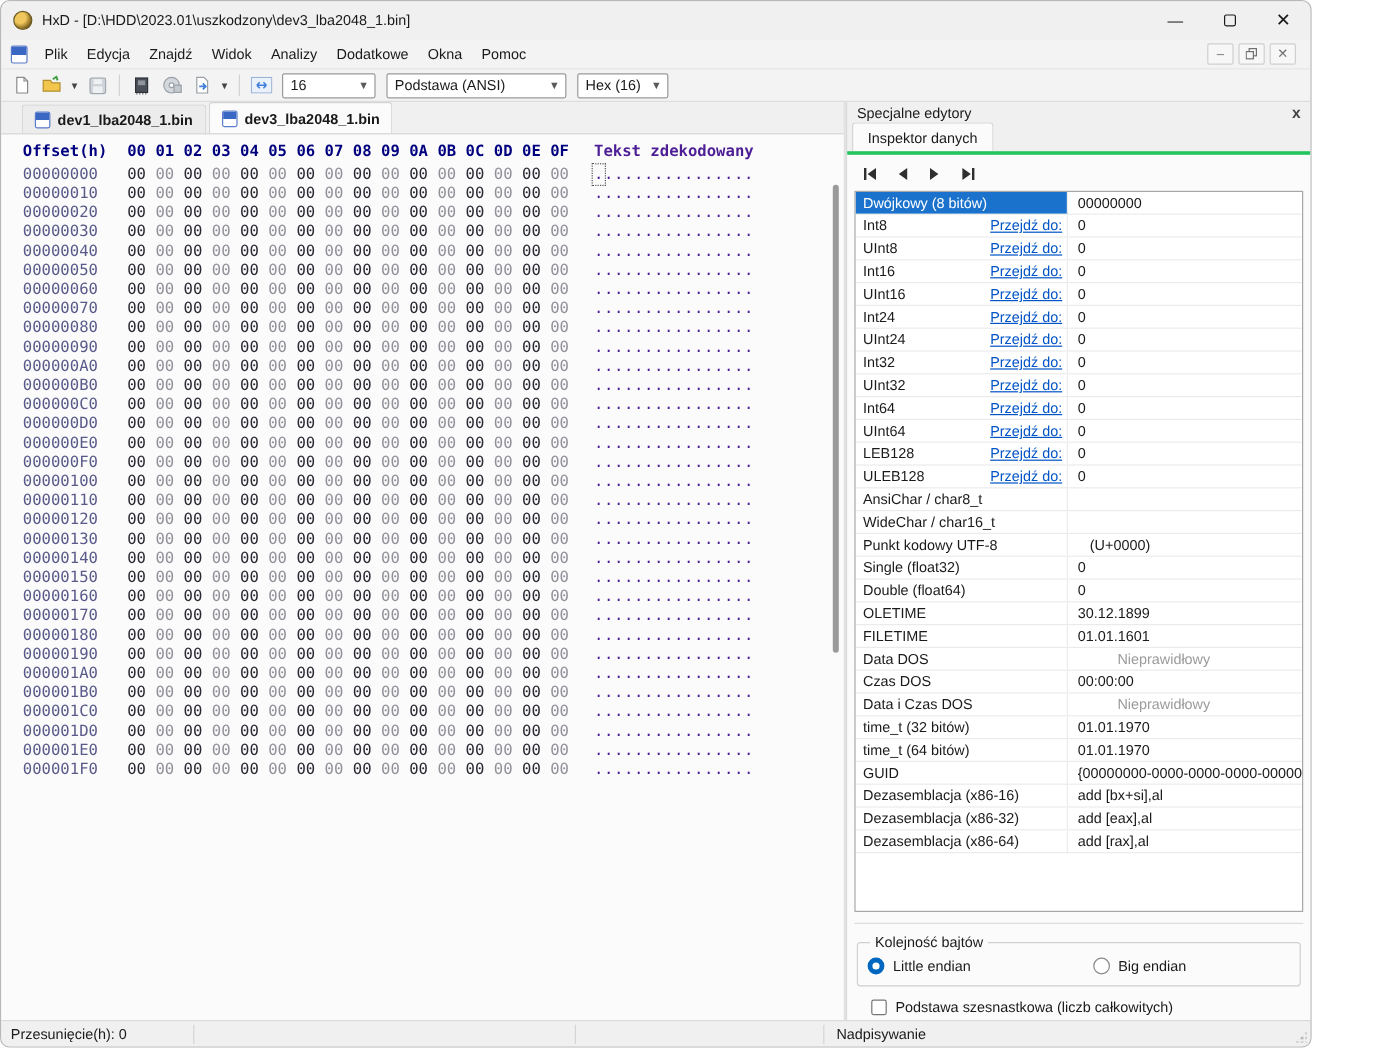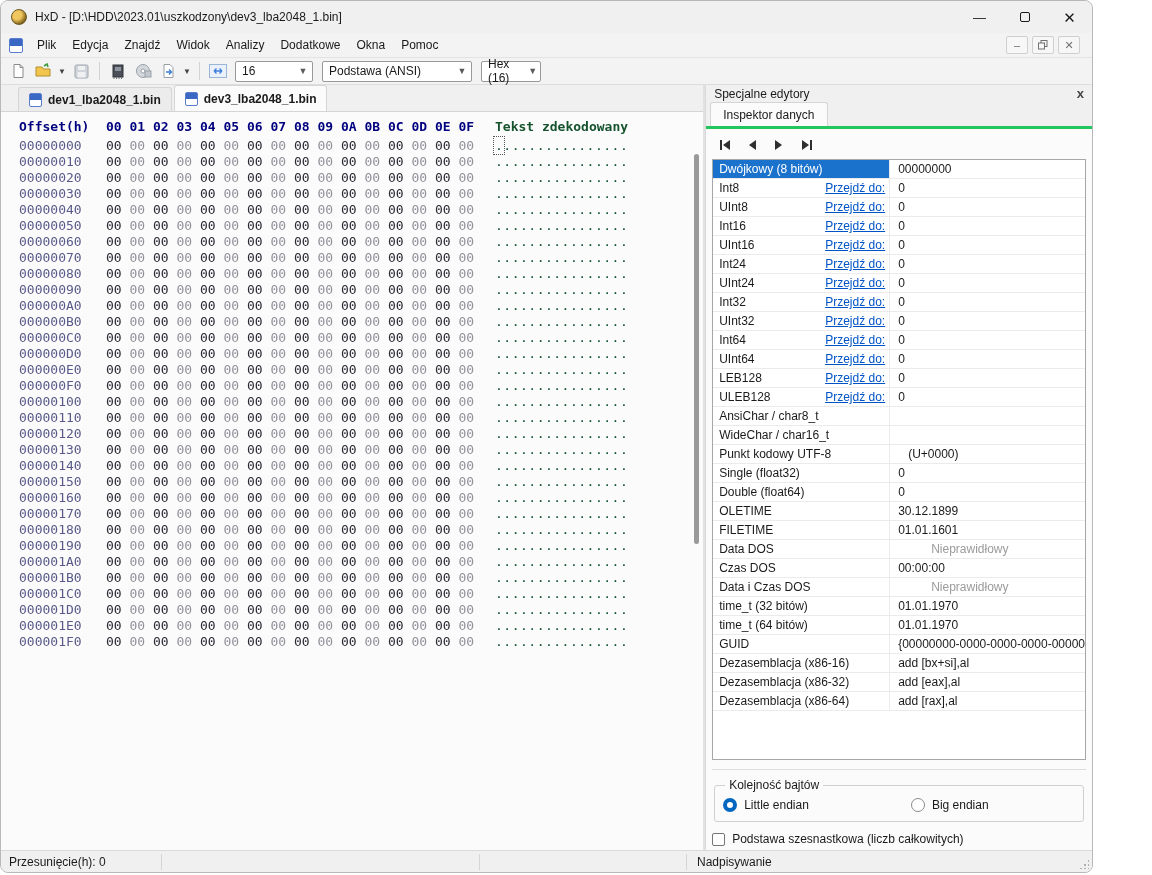--- a/index.html
+++ b/index.html
@@ -24,42 +24,42 @@
 
   
   .toolbar { height:27px; display:flex; align-items:center; background:#f3f3f3; border-bottom:1px solid #dddddd; padding:0 6px; gap:3px; }
   .tbtn { width:22px; height:22px; display:flex; align-items:center; justify-content:center; }
   .tsep { width:1px; height:18px; background:#d3d3d3; margin:0 4px; }
   .caret { font-size:8px; color:#444; width:10px; text-align:center; }
   .combo { height:21px; background:#ffffff; border:1px solid #999999; border-radius:2px; display:flex; align-items:center; padding-left:6px; margin:0 3px; font-size:12px; }
   .combo .chev { margin-left:auto; width:18px; text-align:center; color:#5a5a5a; font-size:9px; }
   .combo-bpr { width:78px; }
   .combo-enc { width:150px; }
-  .combo-base { width:60px; }
+  .combo-base { width:76px; }
 
   
   .content { position:absolute; left:0; top:84px; right:0; bottom:22px; display:flex; }
   .left-col { width:712px; display:flex; flex-direction:column; background:#f0f0f0; }
   .tabstrip { height:26px; display:flex; align-items:flex-end; padding-left:17px; gap:2px;font-weight:bold; }
   .tab { height:24px; display:flex; align-items:center; padding:0 10px; background:#ececec; border:1px solid #d5d5d5; border-bottom:none; border-radius:3px 3px 0 0; font-size:12px; }
   .tab.active { background:#fbfbfb; height:26px; }
   .fileicon { width:13px; height:14px; background:linear-gradient(#3a66c4 0 6px, #ffffff 6px); border:1px solid #5a7ccc; border-radius:2px; margin-right:6px; }
 
   
   .hexarea { flex:1; background:#fbfbfb; border-top:1px solid #d5d5d5; position:relative; padding:6px 0 0 18px; overflow:hidden;
              font-family:"DejaVu Sans Mono","Liberation Mono",monospace; font-size:13px; }
   .hrow { height:16px; display:flex; align-items:center; white-space:nowrap; }
   .hexhead { color:#00007f; font-weight:bold; margin-bottom:3px; }
   .hexhead .offcol { width:87px; }
   .bcol { display:inline-block; width:23.5px; }
   .offset { width:87px; color:#5a5a8a; }
   .byte { display:inline-block; width:23.5px; }
   .byte.even { color:#2a2a34; }
   .byte.odd  { color:#91919a; }
-  .dtext { margin-left:13px; color:#14532d; letter-spacing:0.5px; }
+  .dtext { margin-left:13px; color:#4c1d95; letter-spacing:0.5px; }
   .cursor { outline:1px dotted #555; outline-offset:1px; }
   .vscroll { position:absolute; right:1px; top:14px; width:11px; height:96%; }
   .vthumb { position:absolute; right:3px; top:28px; width:5px; height:390px; background:#9a9a9a; border-radius:3px; }
 
   
   .splitter { width:2px; background:#e2e2e2; }
   .rpanel { flex:1; display:flex; flex-direction:column; background:#f0f0f0; border-left:1px solid #d9d9d9; }
   .rp-header { height:21px; display:flex; align-items:center; padding:0 8px; font-size:12px; color:#1a1a1a; }
   .rp-close { margin-left:auto; color:#444; font-size:13px; font-weight:bold; }
   .rp-tabstrip { height:25px; display:flex; align-items:flex-end; padding-left:4px; }
@@ -78,21 +78,21 @@
 
   .rp-divider { height:1px; background:#dcdcdc; margin:9px 0 0 0; }
   .groupbox { border:1px solid #d0d0d0; border-radius:3px; margin:8px 2px 0 2px; padding:6px 8px 9px 8px; position:relative; }
   .groupbox legend { font-size:12px; padding:0 4px; margin-left:2px; }
   .radio-row { display:flex; align-items:center; }
   .radio { width:14px; height:14px; border-radius:50%; margin-right:7px; flex:0 0 auto; }
   .radio.on { border:4.5px solid #0067c0; background:#ffffff; }
   .radio.off { border:1px solid #8a8a8a; background:#ffffff; }
   .radio-opt { display:flex; align-items:center; }
   .radio-opt.second { margin-left:102px; }
-  .checkrow { display:flex; align-items:center; margin:10px 0 0 0; }
+  .checkrow { display:flex; align-items:center; margin:10px 0 0 14px; }
   .checkbox { width:13px; height:13px; border:1px solid #767676; border-radius:2px; background:#ffffff; margin-right:7px; flex:0 0 auto; }
 
   
   .statusbar { position:absolute; left:0; right:0; bottom:0; height:22px; background:#f0f0f0; border-top:1px solid #dadada; display:flex; align-items:center; font-size:12px; }
   .st-sec1 { width:160px; padding-left:8px; }
   .st-sep { width:1px; height:16px; background:#d5d5d5; }
   .st-sec2 { width:317px; }
   .st-sec3 { width:206px; }
   .st-mode { padding-left:10px; flex:1; }
   .grip { position:absolute; right:3px; bottom:3px; width:10px; height:10px;

